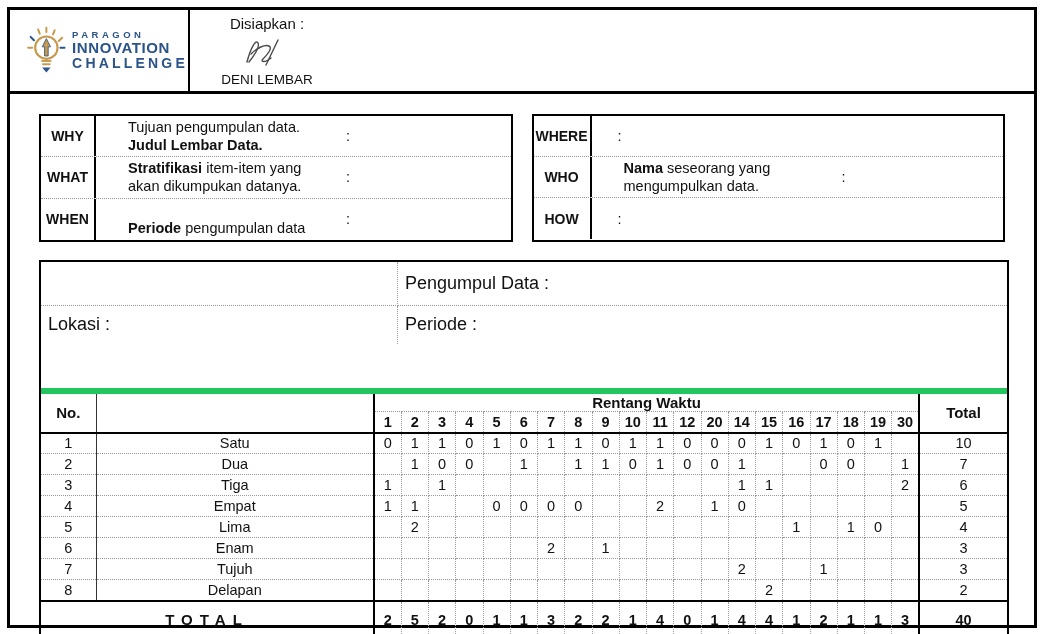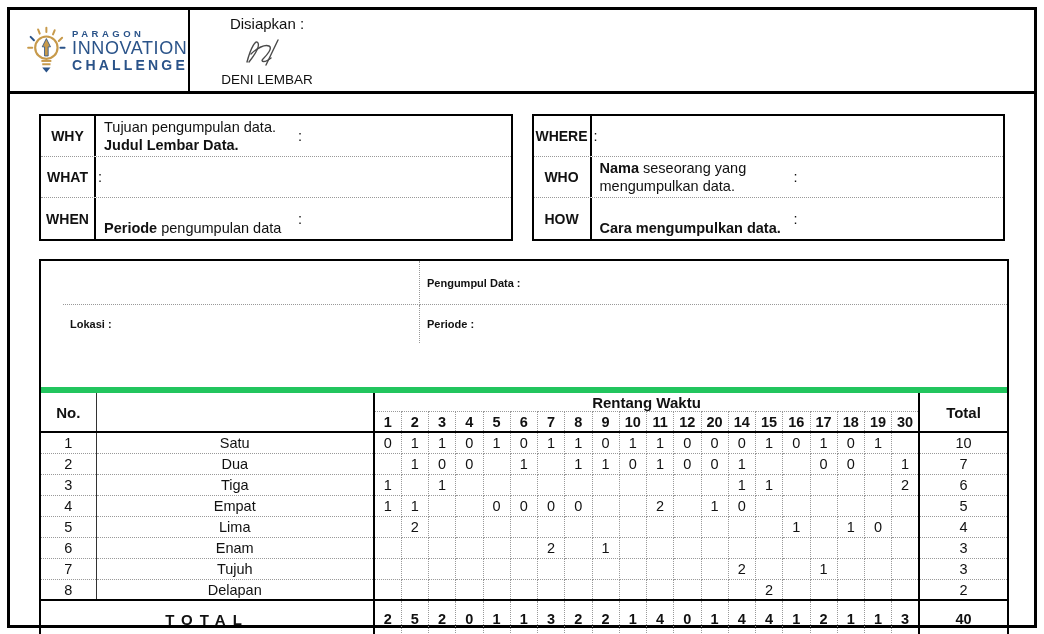--- a/index.html
+++ b/index.html
@@ -27,21 +27,21 @@
     height:84px;
     border-bottom:3px solid #000;
   }
   .logo-block{
     width:178px;
     display:flex;align-items:center;
     padding-left:14px;gap:5px;
   }
   .logo-text{line-height:1.05;}
   .logo-l1{font-size:9.5px;font-weight:bold;letter-spacing:3.5px;color:var(--navy);}
-  .logo-l2{font-size:18px;font-weight:normal;letter-spacing:0.6px;color:var(--navy);}
+  .logo-l2{font-size:15px;font-weight:bold;letter-spacing:0.6px;color:var(--navy);}
   .logo-l3{font-size:14px;font-weight:bold;letter-spacing:3.2px;color:var(--navy);}
   .title{
     flex:1;
     display:flex;align-items:center;justify-content:center;
     font-size:31px;font-weight:bold;letter-spacing:-0.5px;
     white-space:nowrap;
   }
   .prepared{
     width:156px;
     border-left:2px solid #000;
@@ -55,20 +55,21 @@
   
   .w5h1-wrap{display:flex;gap:19px;}
   .w5h1{
     border:2px solid #000;
     width:474px;
   }
   .w5h1-row{
     display:grid;
     min-height:41px;
     border-bottom:1px dotted var(--dot);
+    gap:24px;
   }
   .w5h1-row:last-child{border-bottom:none;}
   .w5h1.left .w5h1-row{grid-template-columns:55px 200px 1fr;}
   .w5h1.right .w5h1-row{grid-template-columns:58px 200px 1fr;}
   .w5h1-label{
     border-right:2px solid #000;
     display:flex;align-items:center;justify-content:center;
     font-weight:bold;font-size:14px;
   }
   .w5h1-desc{
@@ -85,21 +86,21 @@
   
   .main-table{
     margin-top:18px;
     width:970px;
     border:2px solid #000;
   }
   .topblock{
     display:grid;
     grid-template-columns:357px 1fr;
     grid-template-rows:44px 38px;
-    font-size:11px;font-weight:bold;padding-left:22px;
+    font-size:18px;font-weight:normal;
   }
   .topblock .tl{border-right:1px dotted var(--dot);border-bottom:1px dotted var(--dot);}
   .topblock .tr{border-bottom:1px dotted var(--dot);display:flex;align-items:center;padding-left:7px;}
   .topblock .bl{border-right:1px dotted var(--dot);display:flex;align-items:center;padding-left:7px;text-align:center;}
   .topblock .br{display:flex;align-items:center;padding-left:7px;}
   table.grid{
     border-collapse:collapse;
     width:100%;
     table-layout:fixed;
     border-top:6px solid #22c55e;
@@ -192,20 +193,23 @@
         <div class="w5h1-row">
           <div class="w5h1-label">WHY</div>
           <div class="w5h1-desc">
             <div><span>Tujuan pengumpulan data.</span></div>
             <div><span class="b">Judul Lembar Data.</span></div>
           </div>
           <div class="w5h1-colon">:</div>
         </div>
         <div class="w5h1-row">
           <div class="w5h1-label">WHAT</div>
+          <div class="w5h1-desc">
+            <div><span class="b">Stratifikasi</span><span> item-item yang akan dikumpukan datanya.</span></div>
+          </div>
           <div class="w5h1-colon">:</div>
         </div>
         <div class="w5h1-row">
           <div class="w5h1-label">WHEN</div>
           <div class="w5h1-desc">
             <div><span class="b">Periode</span><span> pengumpulan data</span></div>
           </div>
           <div class="w5h1-colon">:</div>
         </div>
       </div>
@@ -217,23 +221,20 @@
         </div>
         <div class="w5h1-row">
           <div class="w5h1-label">WHO</div>
           <div class="w5h1-desc">
             <div><span class="b">Nama</span><span> seseorang yang mengumpulkan data.</span></div>
           </div>
           <div class="w5h1-colon">:</div>
         </div>
         <div class="w5h1-row">
           <div class="w5h1-label">HOW</div>
-          <div class="w5h1-desc">
-            <div><span class="b">Cara mengumpulkan data.</span><span></span></div>
-          </div>
           <div class="w5h1-colon">:</div>
         </div>
       </div>
     </div>
 
     <div class="main-table">
       <div class="topblock">
         <div class="tl"></div>
         <div class="tr">Pengumpul Data :</div>
         <div class="bl">Lokasi :</div>

